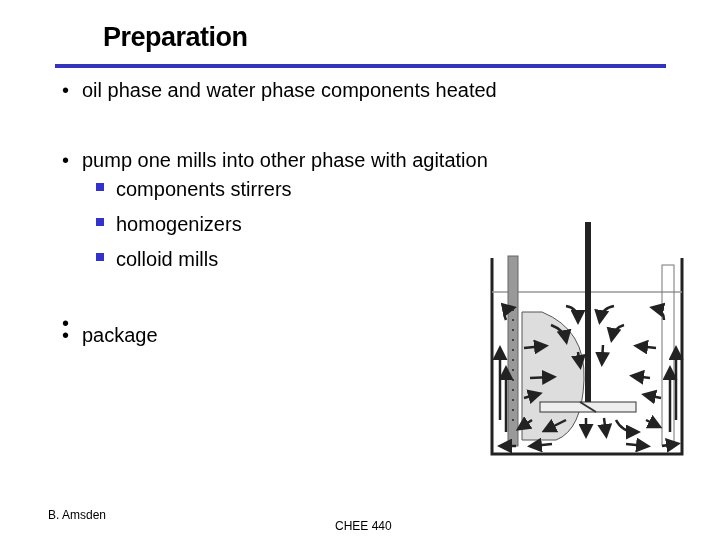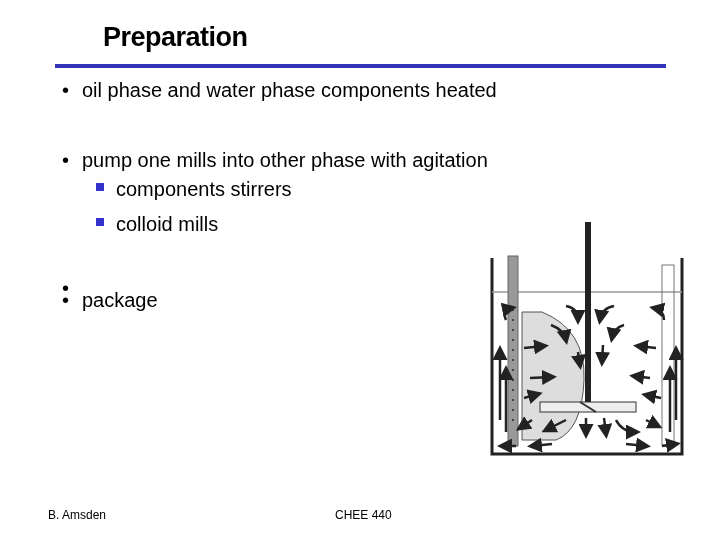--- a/index.html
+++ b/index.html
@@ -27,20 +27,24 @@
     <span class="dot">•</span>
     <span>oil phase and water phase components heated</span><br>
   </div>
   <div class="b1" style="margin-top:46px;">
     <span class="dot">•</span>
     <span>pump one mills into other phase with agitation</span>
   </div>
   <div class="b2" style="margin-top:0;">
     <span class="sq"></span>
     <span>components stirrers</span>
+  </div>
+  <div class="b2">
+    <span class="sq"></span>
+    <span>homogenizers</span>
   </div>
   <div class="b2">
     <span class="sq"></span>
     <span>colloid mills</span>
   </div>
   <div class="b1" style="margin-top:34px;">
     <span class="dot">•</span>
   </div>
   <div class="b1" style="margin-top:46px;">
     <span class="dot">•</span>
@@ -113,13 +117,13 @@
       <path d="M140,224 L160,226"></path>
       <path d="M30,226 L16,226"></path>
       <path d="M176,226 L190,224"></path>
       <path d="M160,200 L172,206"></path>
       <path d="M46,200 L34,208"></path>
     </g>
   </svg>
 </div>
 
 <div class="footer" style="left:48px;">B. Amsden</div>
-<div class="footer" style="left:335px;">CHEE 440</div>
+<div class="footer" style="left:335px;margin-top:11px;">CHEE 440</div>
 
 </body></html>

